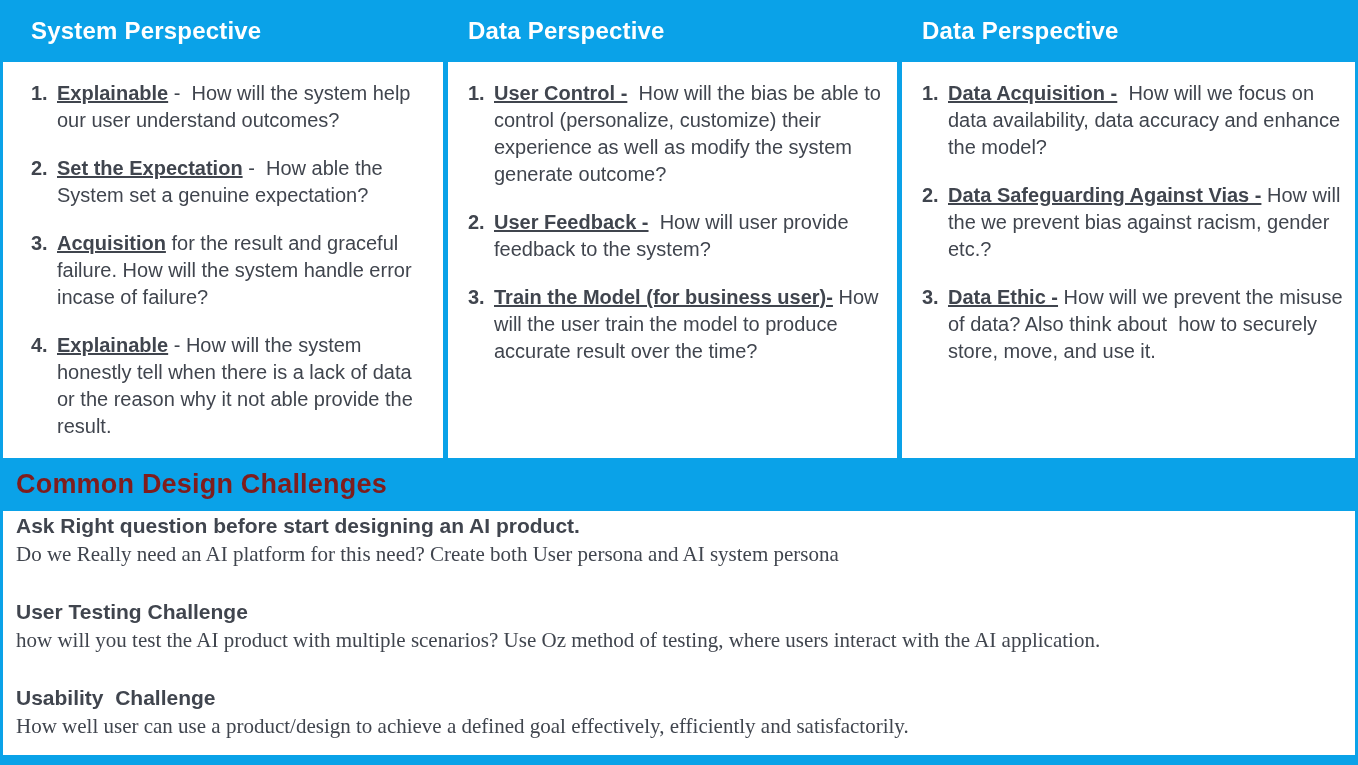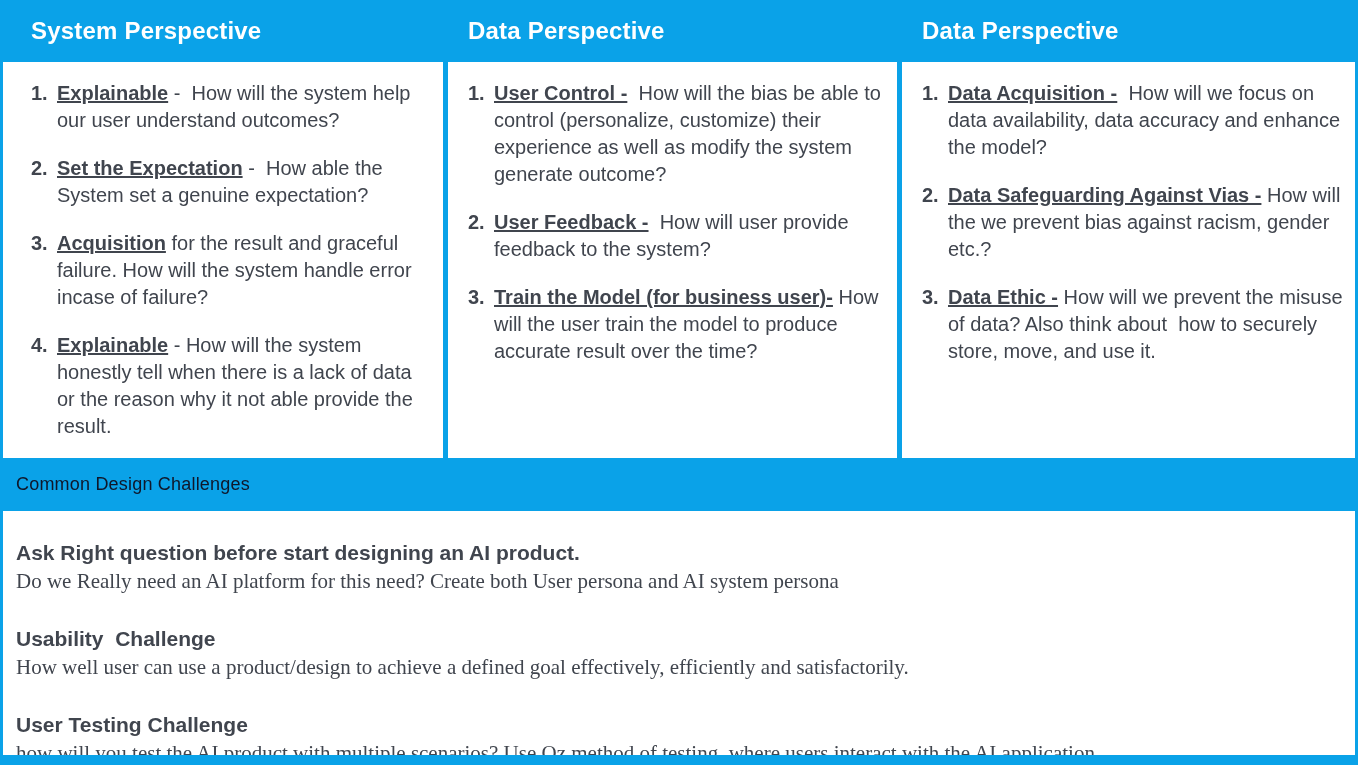--- a/index.html
+++ b/index.html
@@ -28,23 +28,23 @@
   .col.c1{width:440px;padding-left:28px;}
   .col.c2{width:449px;padding-left:20px;}
   .col.c3{width:453px;padding-left:20px;}
   .vdiv{width:5px;background:#0aa2e8;}
   .li{display:flex;margin-bottom:21px;font-size:20px;line-height:27px;}
   .li .num{width:26px;flex:0 0 26px;font-weight:bold;}
   .li .itxt{flex:1;white-space:pre-wrap;}
   .li .itxt b{font-weight:bold;text-decoration:underline;}
   
   .band{height:53px;background:#0aa2e8;display:flex;align-items:center;padding-left:13px;}
-  .band span{color:#0f172a;font-size:18px;font-weight:normal;letter-spacing:.2px;}
+  .band span{color:#7f1d1d;font-size:27px;font-weight:bold;letter-spacing:.2px;}
   
-  .bottom{height:244px;padding:28px 16px 0 13px;}
+  .bottom{height:244px;padding:1px 16px 0 13px;}
   .group{margin-bottom:30px;font-size:21px;line-height:28px;}
   .gtitle{font-weight:bold;white-space:pre-wrap;}
   .gbody{white-space:pre-wrap;font-family:Liberation Serif, serif;}
 </style>
 </head>
 <body>
 
 <div class="frame">
 
   <div class="top-band">
@@ -121,22 +121,22 @@
   <div class="band">
     <span>Common Design Challenges</span>
   </div>
 
   <div class="bottom">
     <div class="group">
       <div class="gtitle">Ask Right question before start designing an AI product.</div>
       <div class="gbody">Do we Really need an AI platform for this need? Create both User persona and AI system persona</div>
     </div>
     <div class="group">
+      <div class="gtitle">User Testing Challenge</div>
+      <div class="gbody">how will you test the AI product with multiple scenarios? Use Oz method of testing, where users interact with the AI application.</div>
+    </div>
+    <div class="group">
       <div class="gtitle">Usability  Challenge</div>
       <div class="gbody">How well user can use a product/design to achieve a defined goal effectively, efficiently and satisfactorily.</div>
-    </div>
-    <div class="group">
-      <div class="gtitle">User Testing Challenge</div>
-      <div class="gbody">how will you test the AI product with multiple scenarios? Use Oz method of testing, where users interact with the AI application.</div>
     </div>
   </div>
 
 </div>
 
 </body></html>

